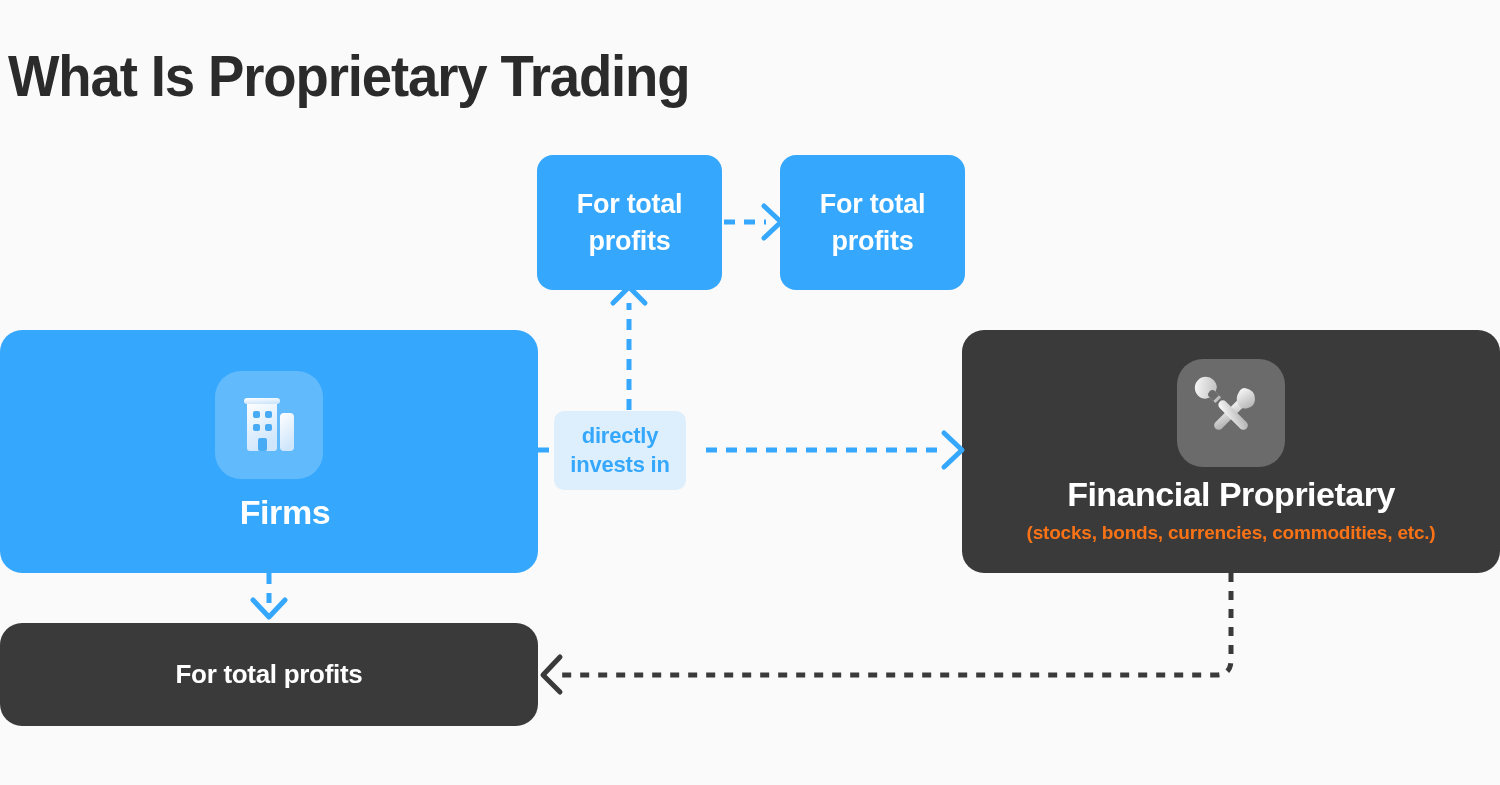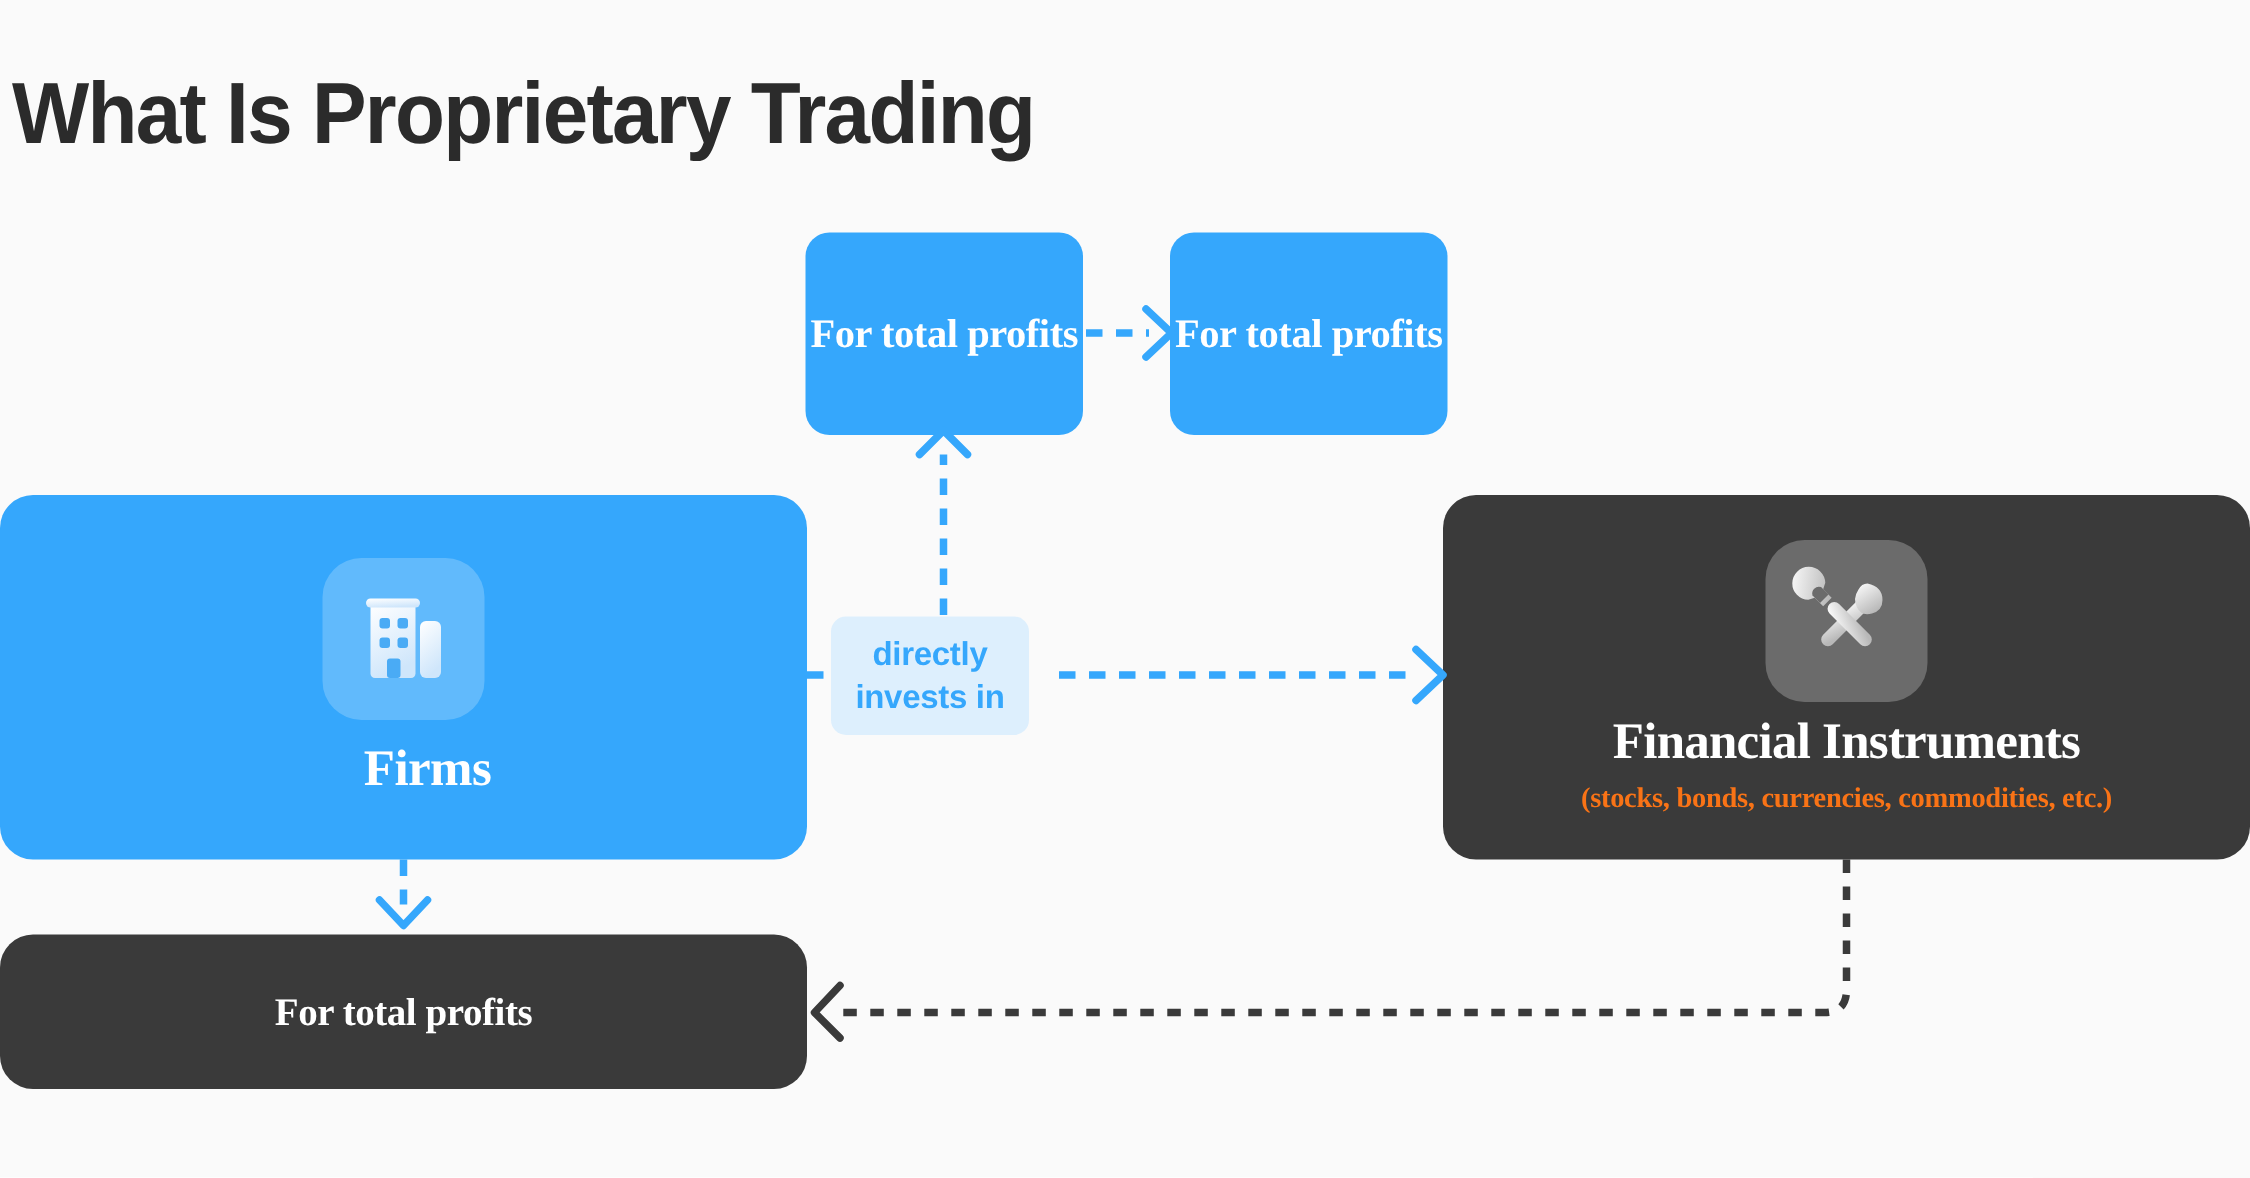--- a/index.html
+++ b/index.html
@@ -33,21 +33,20 @@
 
   
   .node {
     position: absolute;
     box-sizing: border-box;
     display: flex;
     flex-direction: column;
     align-items: center;
     justify-content: center;
     text-align: center;
-    font-family: Liberation Serif, serif;
   }
   .node.blue  { background: #35a7fc; }
   .node.dark  { background: #3a3a3a; }
 
   .node-label {
     color: #ffffff;
     font-weight: bold;
   }
   .node-sublabel {
     color: #f97316;
@@ -252,21 +251,21 @@
         <path d="M52 13 q10 2 10 11 q0 7 -7 9 q-7 2 -10 -4 q-3 -6 1 -12 q2 -4 6 -4 z" fill="url(#toolGrad)"></path>
 
         <g transform="rotate(-45 38 38)">
           <rect x="33.5" y="22" width="9" height="38" rx="4.5" fill="url(#toolGrad)"></rect>
           <path d="M38 10 a12 12 0 1 0 0.1 0 z M38 14 l0 8 l-5 0 l0 -6 z" fill="none"></path>
           <path d="M30 10 a11 11 0 1 1 16 0 l-4 2 l0 8 l-8 0 l0 -8 z" fill="url(#toolGrad)"></path>
           <path d="M34 10 l0 7 l8 0 l0 -7 a4.5 4.5 0 0 0 -8 0 z" fill="#6b6b6b"></path>
         </g>
       </svg>
     </div>
-    <div class="node-label">Financial Instruments</div>
+    <div class="node-label">Financial Proprietary</div>
     <div class="node-sublabel">(stocks, bonds, currencies, commodities, etc.)</div>
   </div>
 
   <div id="box-profits-bottom" class="node dark">
     <div class="node-label">For total profits</div>
   </div>
 
   <div id="edge-label-invests">directly invests in</div>
 
 </div>

